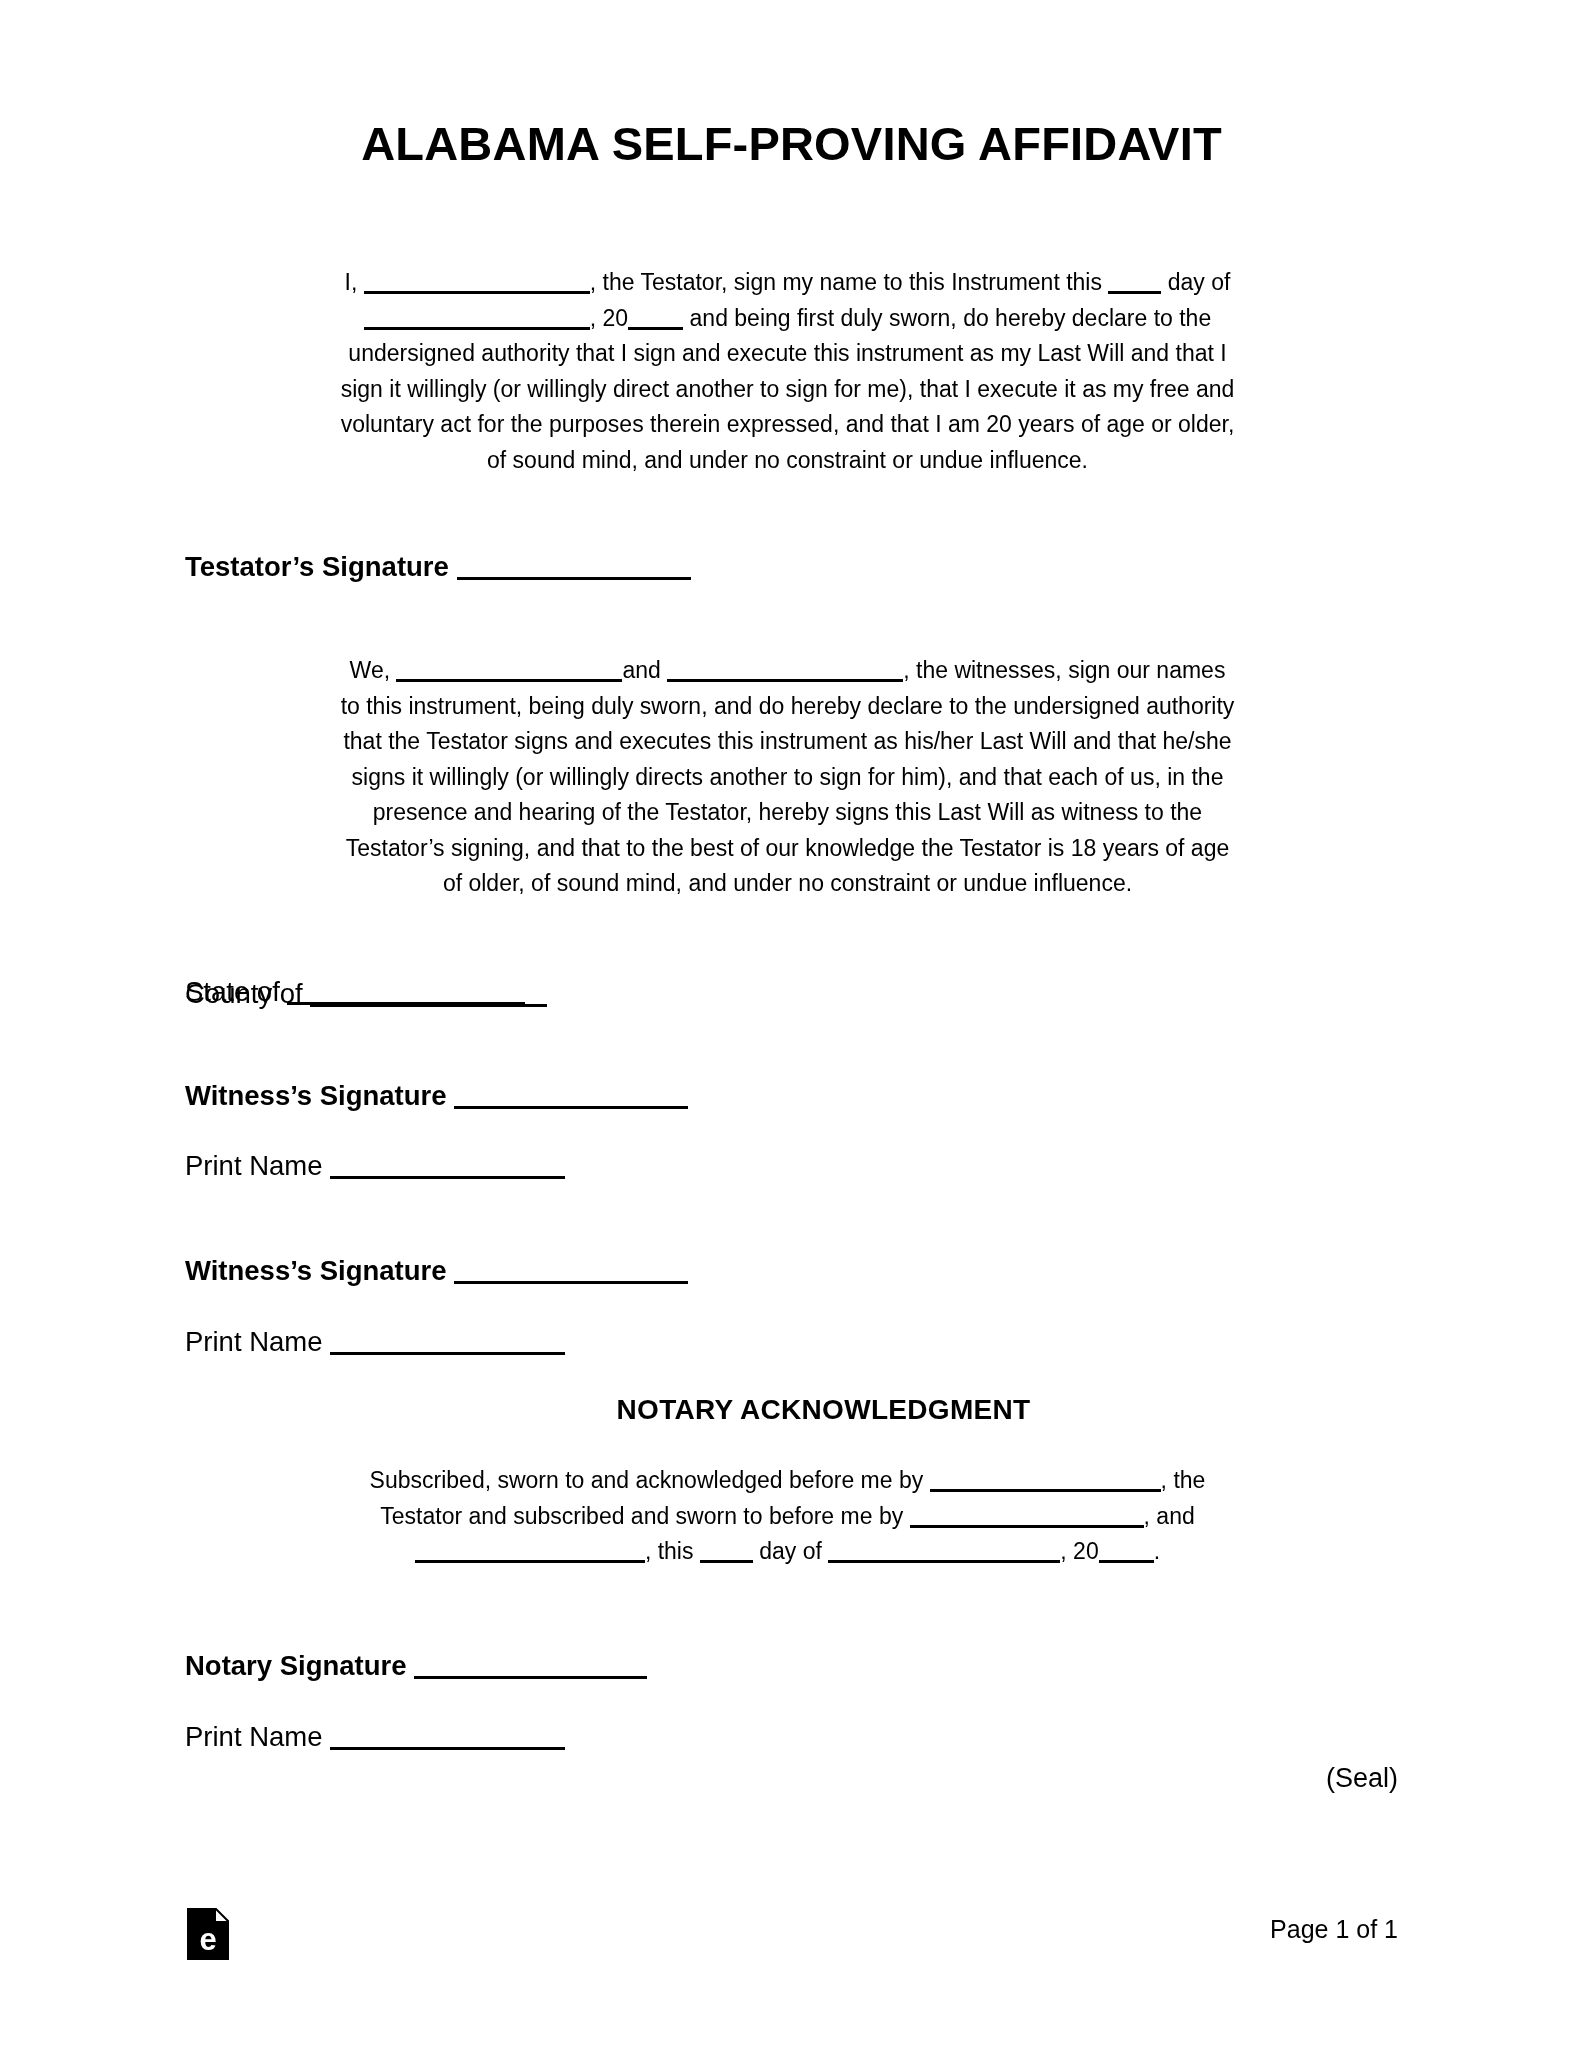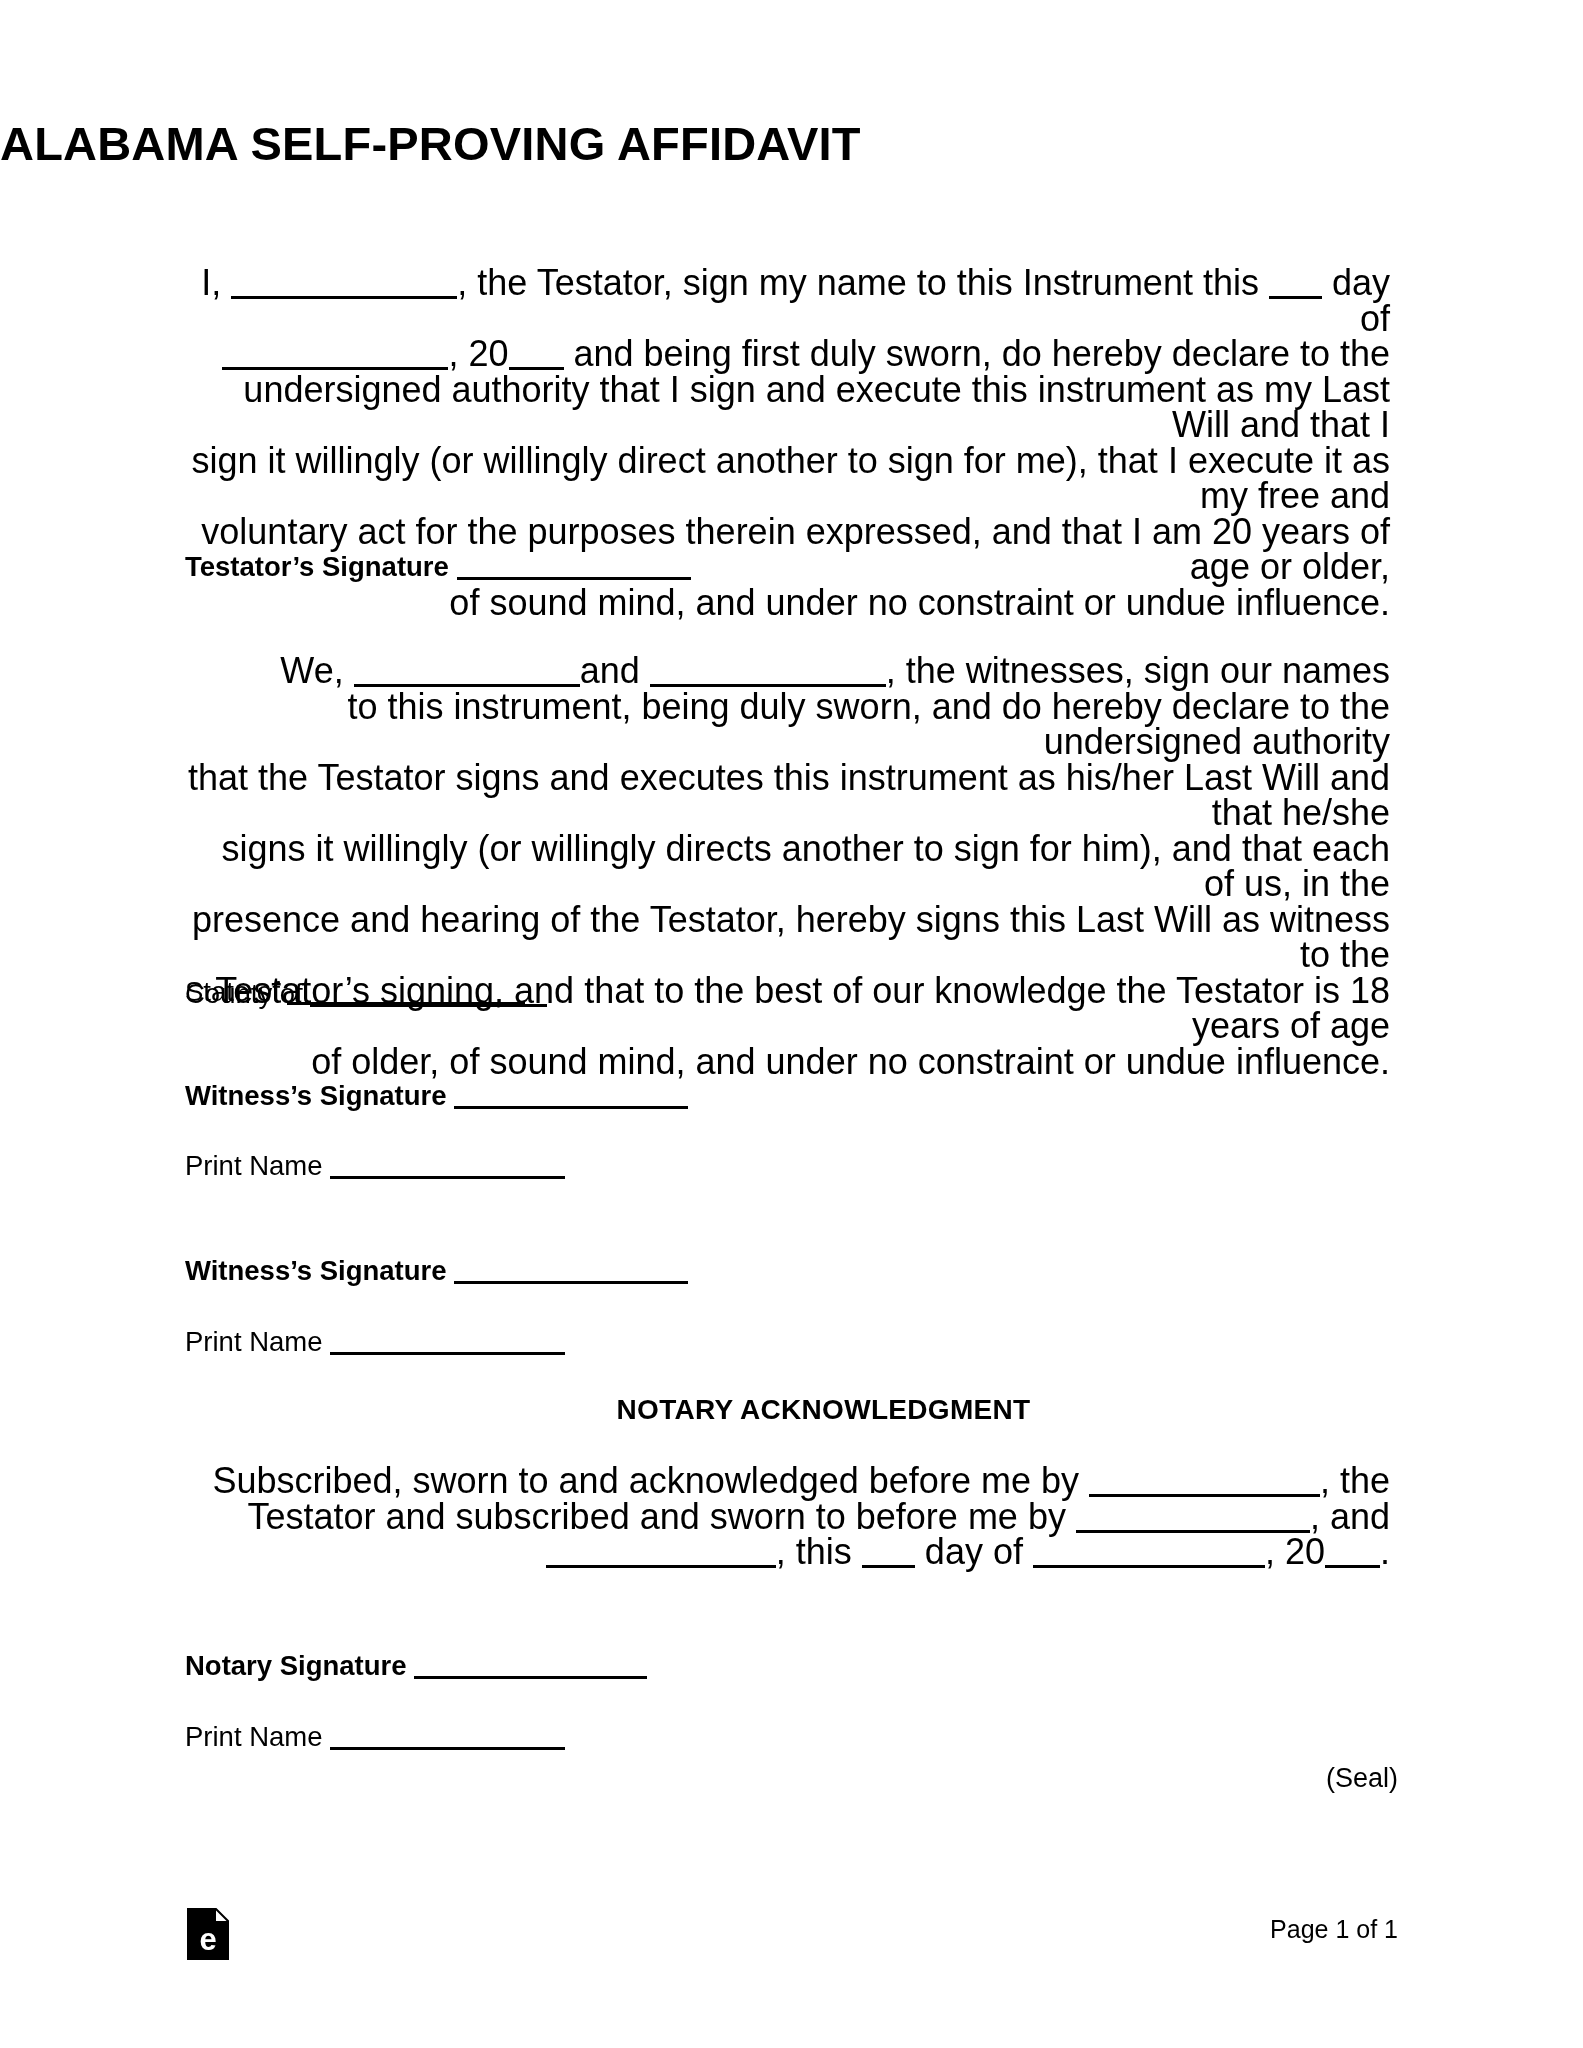--- a/index.html
+++ b/index.html
@@ -19,33 +19,34 @@
     background: #ffffff;
     margin: 0 auto;
     overflow: hidden;
     box-sizing: border-box;
   }
   .doc-title {
     position: absolute;
     top: 118px;
     left: 0;
     width: 1583px;
+    text-align: center;
     font-size: 47px;
     font-weight: bold;
     letter-spacing: 0.2px;
     line-height: 1.1;
     white-space: nowrap;
   }
   .body-block {
     position: absolute;
     left: 185px;
     width: 1205px;
-    font-size: 36px;
+    font-size: 23px;
     line-height: 35.5px;
-    text-align: right;
+    text-align: center;
   }
   .para { margin: 0; }
   .para .ln { display: block; white-space: pre-wrap; }
   .blank {
     display: inline-block;
     border-bottom: 3px solid #000;
     vertical-align: -4px;
     height: 21px;
   }
   .b-name   { width: 226px; }

